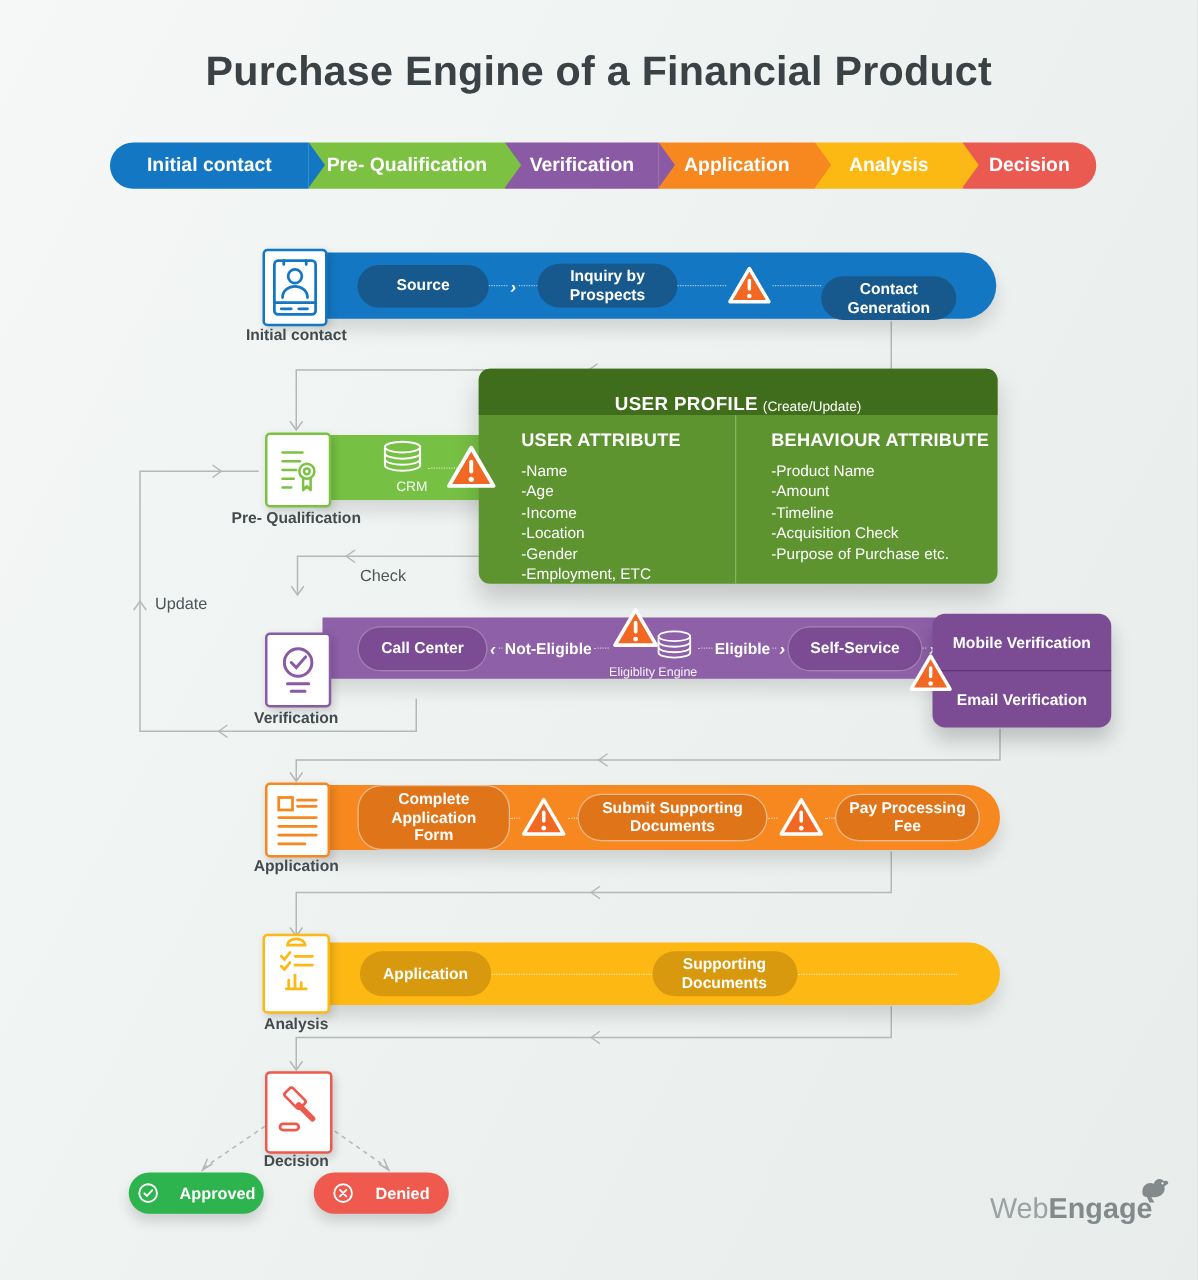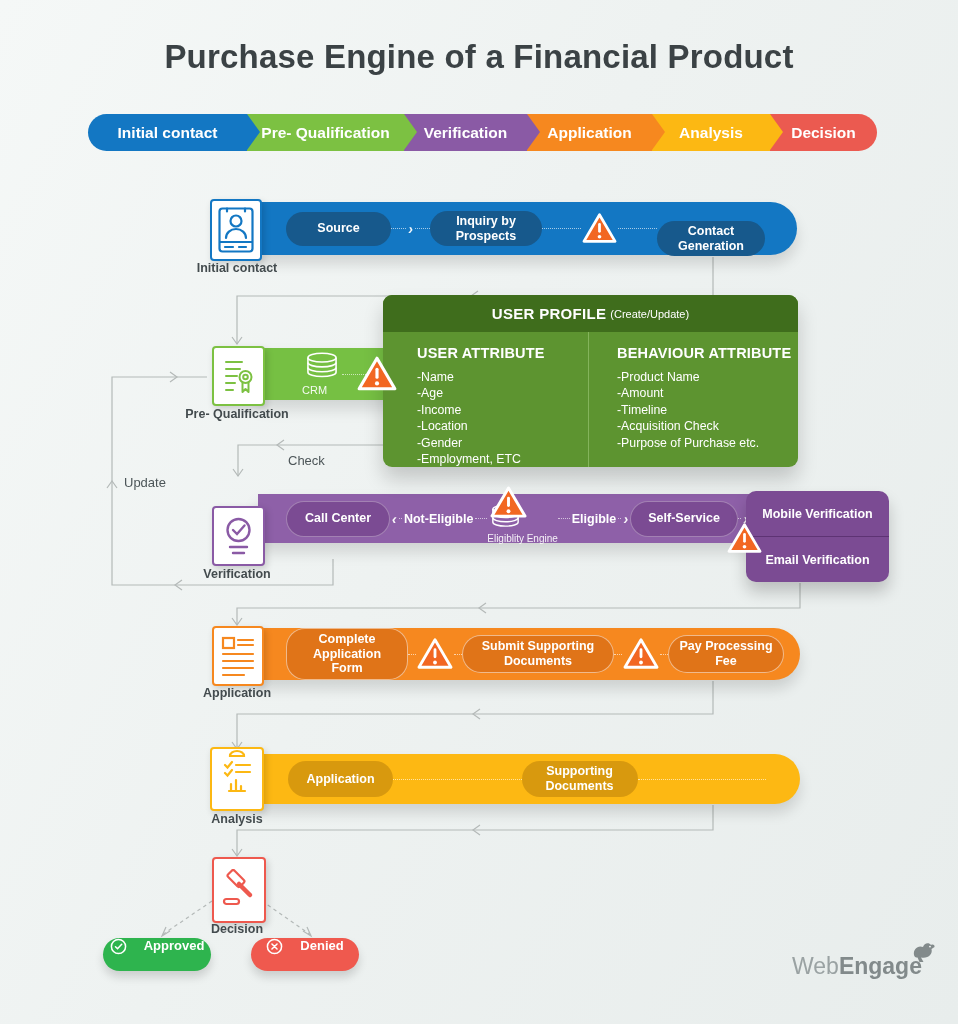--- a/index.html
+++ b/index.html
@@ -43,44 +43,44 @@
   .warn-abs{position:absolute;z-index:6;}
   .bar1{left:256px;top:202px;width:541px;height:53px;background:#1377c3;border-radius:0 27px 27px 0;padding:0 32px 0 30px;}
   .bar1 .pill{background:#17598c;min-height:34px;}
   .bar2{left:258px;top:348px;width:165px;height:52px;background:#76c043;padding:0 46px 0 44px;}
   .bar3{left:258px;top:494px;width:504px;height:49px;background:#8e60a8;padding:0 12px 0 28px;}
   .bar3 .pill{background:#7b4b93;border:1px solid rgba(255,255,255,.3);min-height:36px;}
   .bar4{left:258px;top:628px;width:542px;height:52px;background:#f6881f;border-radius:0 26px 26px 0;padding:0 34px 0 28px;}
   .bar4 .pill{background:#e07418;border:1.5px solid rgba(255,255,255,.5);min-height:38px;}
   .bar5{left:258px;top:754px;width:542px;height:50px;background:#fdb813;border-radius:0 25px 25px 0;padding:0 34px 0 30px;}
   .bar5 .pill{background:#d8990e;min-height:36px;}
-  .dbgrp{display:flex;flex-direction:column;align-items:flex-start;flex:0 0 auto;color:#fff;}
+  .dbgrp{display:flex;flex-direction:column;align-items:flex-end;flex:0 0 auto;color:#fff;}
   .dbgrp .cap{font-size:11px;color:rgba(255,255,255,.92);margin-top:2px;white-space:nowrap;}
   .dbgrp .cap.small{font-size:10px;}
   .flow-word{flex:0 0 auto;color:#fff;font-size:12.5px;font-weight:700;white-space:nowrap;padding:0 2px;}
   
   .profile{position:absolute;left:383px;top:295px;width:415px;height:172px;border-radius:9px;
     background:#5d9430;z-index:3;color:#fff;box-shadow:0 12px 20px rgba(0,0,0,.18);}
   .profile .hd{height:37px;background:#3f6d1c;border-radius:9px 9px 0 0;
-    display:flex;align-items:center;justify-content:center;gap:4px;}
+    display:flex;align-items:flex-end;justify-content:center;gap:4px;}
   .profile .hd .t{font-size:15px;font-weight:700;letter-spacing:.3px;}
   .profile .hd .st{font-size:11px;}
   .profile .cols{display:flex;height:135px;}
   .profile .col{box-sizing:border-box;padding:13px 0 0 34px;}
   .profile .colA{width:206px;border-right:1px solid #84b45b;}
   .profile .colB{flex:1;padding-left:28px;}
   .profile h4{margin:0 0 8px 0;font-size:14.5px;font-weight:700;letter-spacing:.2px;}
   .profile .li{font-size:12.3px;line-height:16.4px;}
   
   .vbox{position:absolute;left:746px;top:491px;width:143px;height:91px;border-radius:10px;
     background:#7b4b93;z-index:4;display:flex;flex-direction:column;box-shadow:0 10px 16px rgba(0,0,0,.2);}
   .vbox .cell{flex:1;display:flex;align-items:center;justify-content:center;color:#fff;font-size:12.5px;font-weight:600;}
   .vbox .cell.top{border-bottom:1px solid rgba(40,10,60,.35);}
   
-  .outcome{position:absolute;height:33px;border-radius:17px;display:flex;justify-content:center;
+  .outcome{position:absolute;height:33px;border-radius:17px;display:flex;align-items:center;justify-content:center;
     gap:17px;color:#fff;font-size:13px;font-weight:600;z-index:4;box-shadow:0 6px 10px rgba(0,0,0,.15);}
   .ok{left:103px;top:938px;width:108px;background:#2eb44e;}
   .no{left:251px;top:938px;width:108px;background:#ef594e;}
   
   .logo{position:absolute;left:792px;top:953px;z-index:4;font-size:23px;color:#858d8e;white-space:nowrap;}
   .logo .w{font-weight:400;color:#9aa2a3;text-align:center;}
   .logo .e{font-weight:700;color:#828a8b;}
   .logo svg{position:absolute;right:-14px;top:-12px;}
 </style>
 </head>

